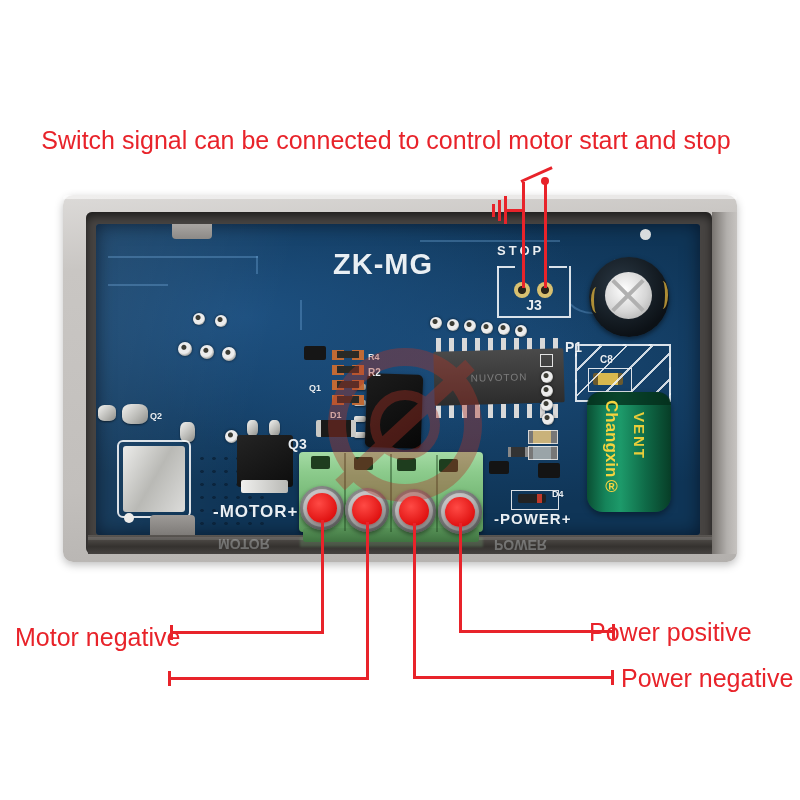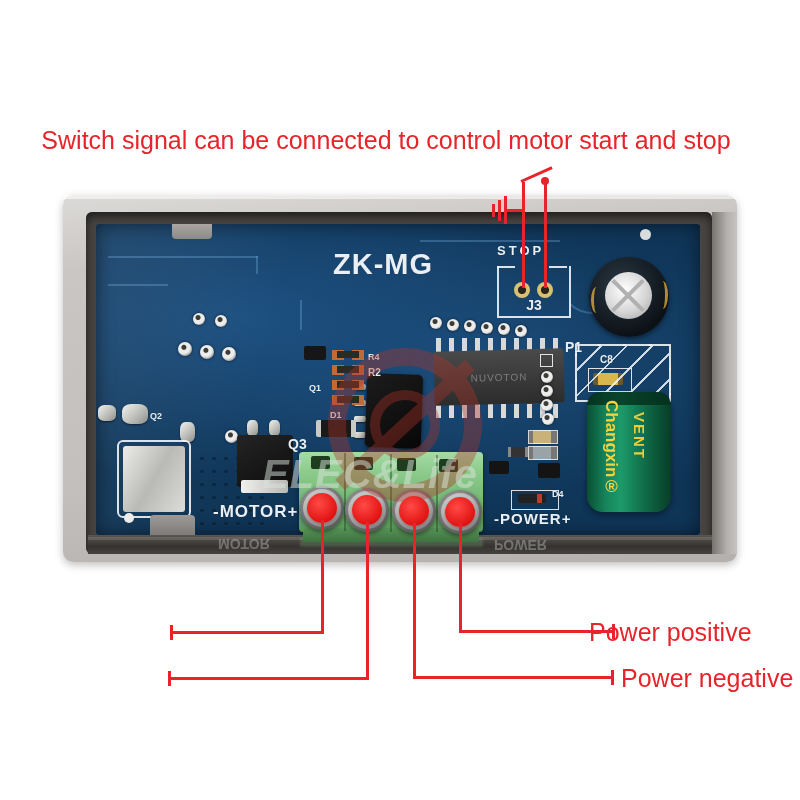--- a/index.html
+++ b/index.html
@@ -235,22 +235,20 @@
       </div>
   </div>
 
   <div class="abs" style="left:305px;top:325px;width:200px;height:200px;z-index:7;opacity:.38;">
     <svg width="200" height="200" viewBox="0 0 200 200">
       <circle cx="100" cy="100" r="68" fill="none" stroke="#b03428" stroke-width="18"></circle>
       <circle cx="100" cy="100" r="30" fill="none" stroke="#b03428" stroke-width="10"></circle>
       <line x1="35" y1="160" x2="165" y2="40" stroke="#b03428" stroke-width="14"></line>
     </svg>
   </div>
-  <div class="abs" style="left:262px;top:452px;width:260px;font-size:40px;font-weight:bold;font-style:italic;z-index:7;
-       color:rgba(220,228,220,.5);letter-spacing:1px;">ELEC&amp;Life</div>
 
   <div class="reddot" style="left:307px;top:493px;"></div>
   <div class="reddot" style="left:352px;top:495px;"></div>
   <div class="reddot" style="left:399px;top:496px;"></div>
   <div class="reddot" style="left:445px;top:497px;"></div>
 
   <div>
     <div class="redline" style="left:492px;top:204px;width:3px;height:13px;"></div>
     <div class="redline" style="left:498px;top:200px;width:3px;height:21px;"></div>
     <div class="redline" style="left:504px;top:196px;width:3px;height:28px;"></div>
@@ -270,16 +268,17 @@
   <div class="redline" style="left:168px;top:671px;width:3px;height:15px;"></div>
 
   <div class="redline" style="left:413px;top:523px;width:3px;height:156px;"></div>
   <div class="redline" style="left:413px;top:676px;width:200px;height:3px;"></div>
   <div class="redline" style="left:611px;top:670px;width:3px;height:15px;"></div>
 
   <div class="redline" style="left:459px;top:523px;width:3px;height:110px;"></div>
   <div class="redline" style="left:459px;top:630px;width:155px;height:3px;"></div>
   <div class="redline" style="left:612px;top:624px;width:3px;height:15px;"></div>
 
+  <div class="ann-label" style="left:15px;top:622px;">Motor negative</div>
   <div class="ann-label" style="left:589px;top:617px;">Power positive</div>
   <div class="ann-label" style="left:621px;top:663px;">Power negative</div>
 
 </div>
 
 </body></html>

